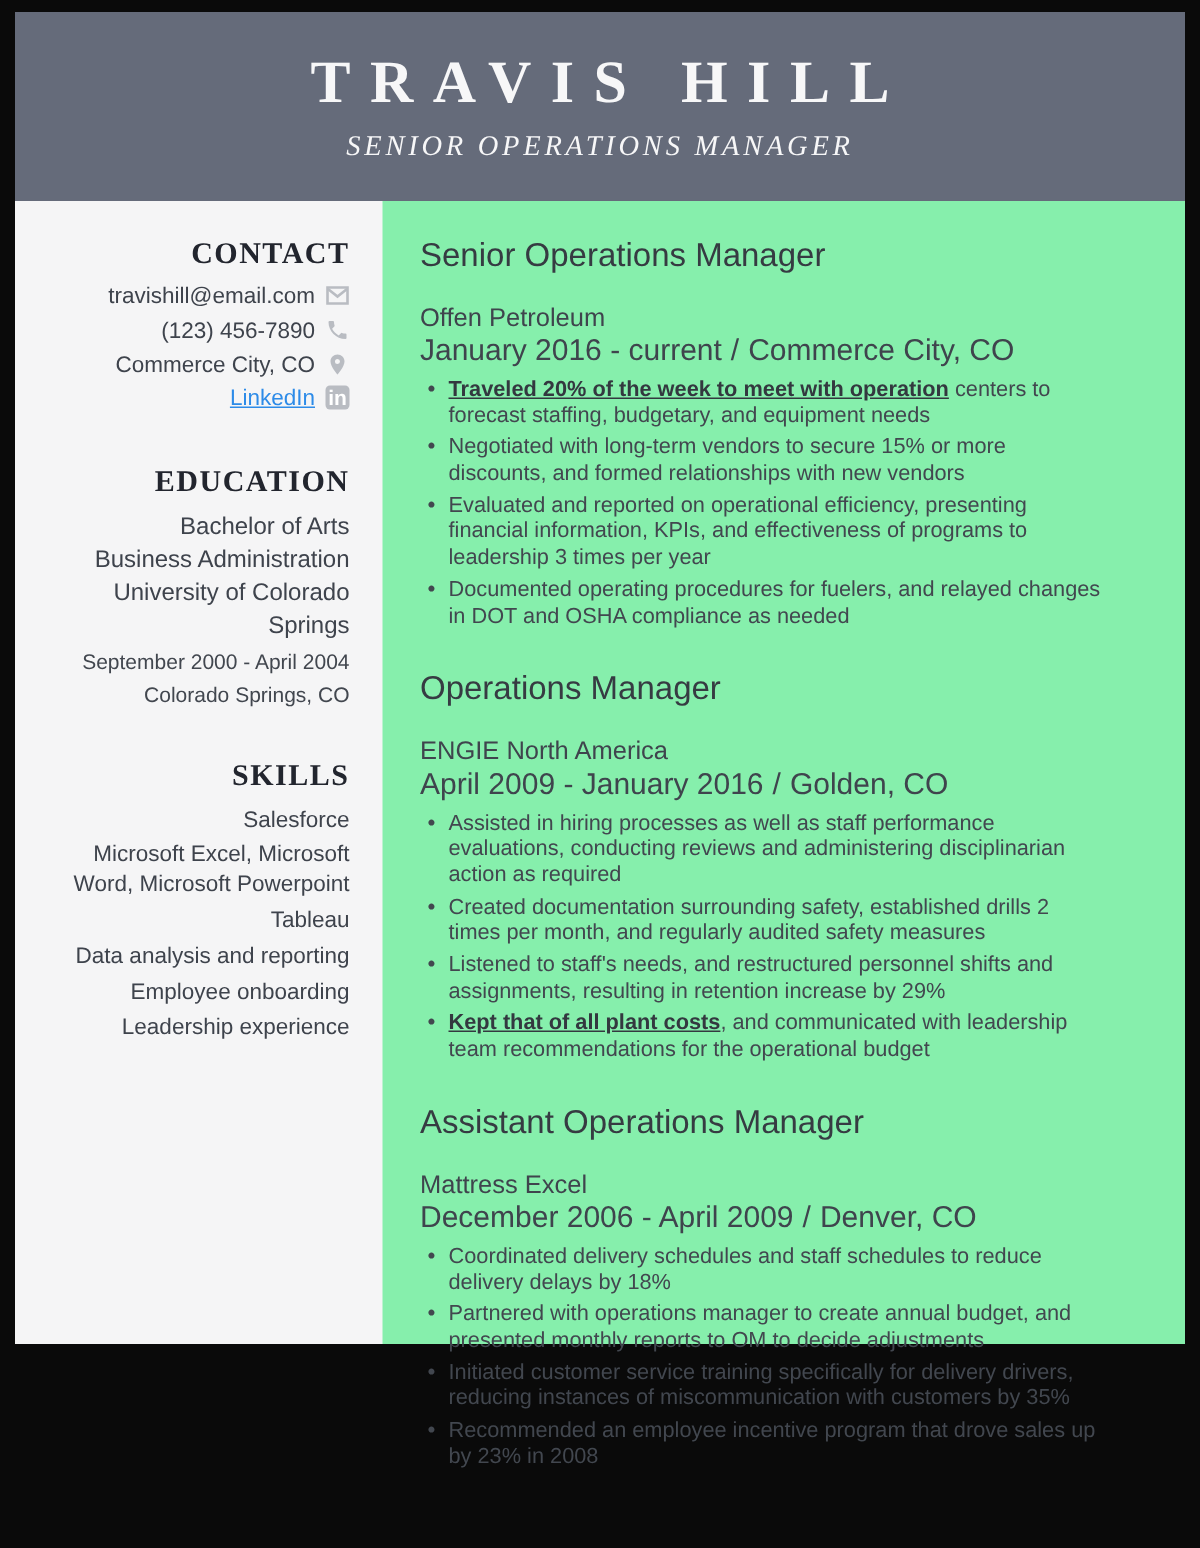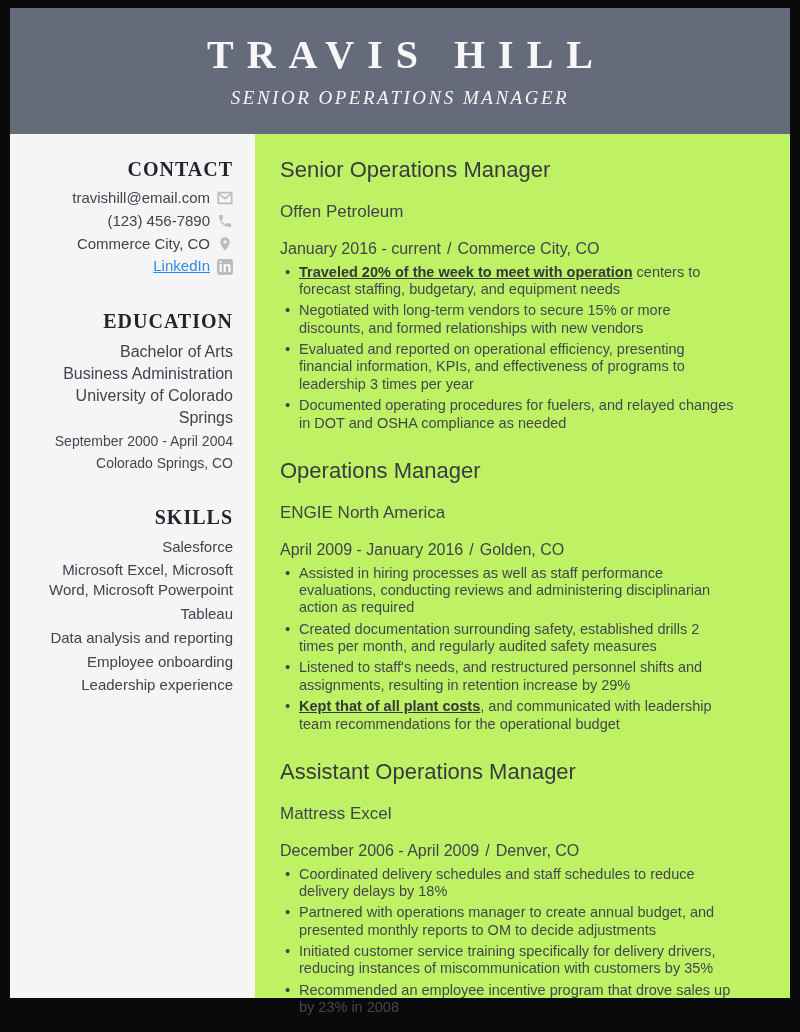--- a/index.html
+++ b/index.html
@@ -5,22 +5,22 @@
   * { margin: 0; padding: 0; box-sizing: border-box; }
   html, body { width: 800px; height: 1032px; }
   body {
     background: #0a0a0a;
     font-family: "Liberation Sans", sans-serif;
     overflow: hidden;
   }
   .page {
     position: absolute;
     left: 10px; top: 8px;
-    width: 780px; height: 990px;
-    background: #bef264;
+    width: 780px; height: 888px;
+    background: #86efac;
     display: flex;
     flex-direction: column;
   }
   
   .hdr {
     height: 126px;
     background: #656b7a;
     color: #f7f7f8;
     text-align: center;
     display: flex;
@@ -65,21 +65,20 @@
     font-weight: 700;
     font-size: 20px;
     color: #22252e;
     letter-spacing: 1px;
     margin-bottom: 8px;
   }
   
   .contact-row {
     display: flex;
     justify-content: flex-end;
-    align-items: center;
     gap: 7px;
     margin-bottom: 4px;
     font-size: 15px;
     line-height: 1.25;
   }
   .contact-row .ic { flex: 0 0 auto; display: inline-flex; }
   .contact-row svg { width: 16px; height: 16px; fill: #b9bcc2; }
   .li-badge {
     width: 16px; height: 16px;
     background: #b9bcc2;
@@ -105,21 +104,21 @@
   
   .main .sec-heading { letter-spacing: 0.5px; margin-bottom: 10px; }
   .job { margin-bottom: 25px; }
   .job-title {
     font-size: 22px;
     font-weight: 500;
     color: #363b42;
     line-height: 1.25;
   }
   .job-company { font-size: 17px; margin-top: 18px; color: #3f444d; }
-  .job-meta { font-size: 16px; margin-top: 18px; color: #3f444d; }
+  .job-meta { font-size: 20px; margin-top: 1px; color: #3f444d; }
   .job-meta .slash { padding: 0 6px; }
   ul.bullets { list-style: none; margin-top: 6px; }
   ul.bullets li {
     position: relative;
     padding-left: 19px;
     font-size: 14.5px;
     line-height: 1.2;
     margin-bottom: 4px;
     color: #42474f;
   }

